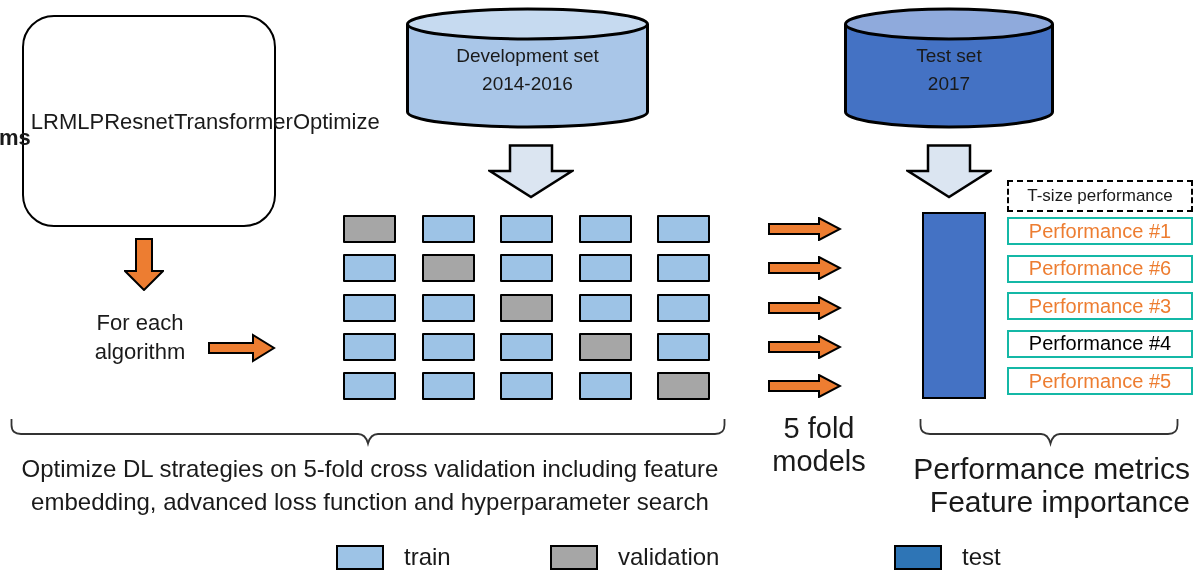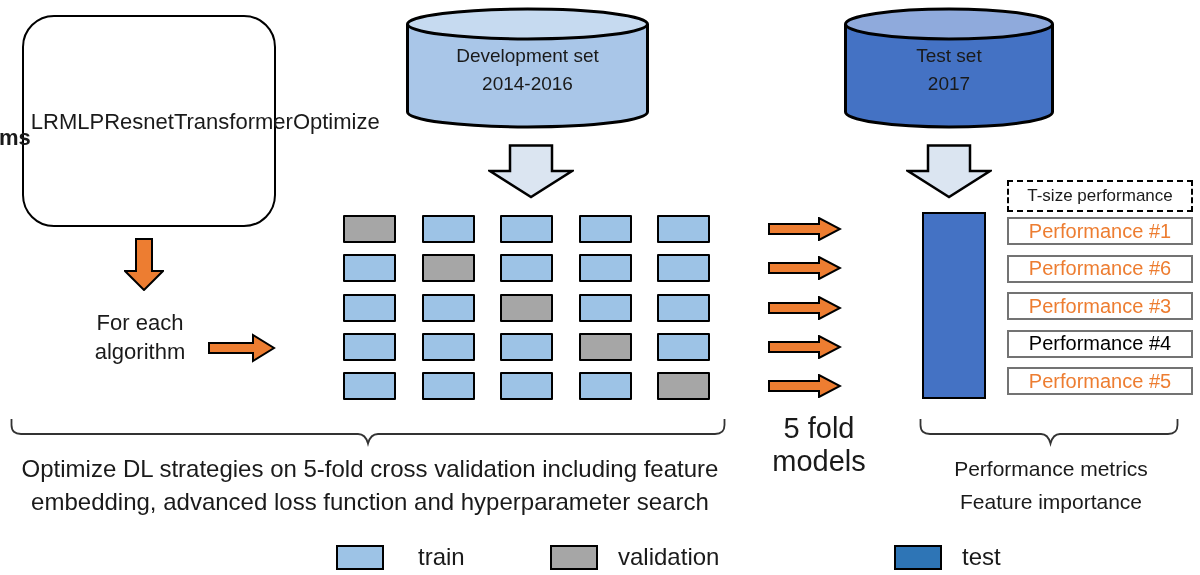--- a/index.html
+++ b/index.html
@@ -28,32 +28,32 @@
   .fold-arrows{left:768px;top:215px;display:flex;flex-direction:column;row-gap:11.25px;}
   .fold-arrow-row{height:28px;display:flex;align-items:center;}
 
   .fold-label{left:738px;top:412px;width:162px;text-align:center;font-size:29px;}
 
   
   .test-rect{left:922px;top:212px;width:64px;height:187px;border:2.5px solid #000;box-sizing:border-box;}
   .tsize-box{left:1007px;top:180px;width:186px;height:32px;border:2.5px dashed #000;box-sizing:border-box;
              display:flex;align-items:center;justify-content:center;font-size:17px;}
   .perf-list{left:1007px;top:217px;width:186px;display:flex;flex-direction:column;row-gap:9.5px;}
-  .perf-box{height:28px;border:2px solid #737373;box-sizing:border-box;display:flex;align-items:center;
+  .perf-box{height:28px;border:2px solid #14b8a6;box-sizing:border-box;display:flex;align-items:center;
             justify-content:center;font-size:20px;}
 
   
   .caption-left{left:0px;top:452px;width:740px;text-align:center;font-size:24px;line-height:33px;}
-  .caption-right{left:912px;top:452px;width:278px;text-align:center;font-size:21px;line-height:33px;}
+  .caption-right{left:912px;top:452px;width:278px;text-align:right;font-size:30px;line-height:33px;}
 
   
   .legend-item{top:543px;display:flex;align-items:center;}
   .legend-swatch{width:48px;height:25px;border:2.5px solid #000;box-sizing:border-box;}
   .legend-label{margin-left:20px;font-size:24px;}
-  .legend-item:nth-of-type(1){left:336px;gap:14px;}
+  .legend-item:nth-of-type(1){left:336px;}
   .legend-item:nth-of-type(2){left:550px;}
   .legend-item:nth-of-type(3){left:894px;}
 
   svg{display:block;}
 </style>
 </head>
 <body>
 
 <div class="abs ml-box">
   <div class="title">ML algorithms</div>

